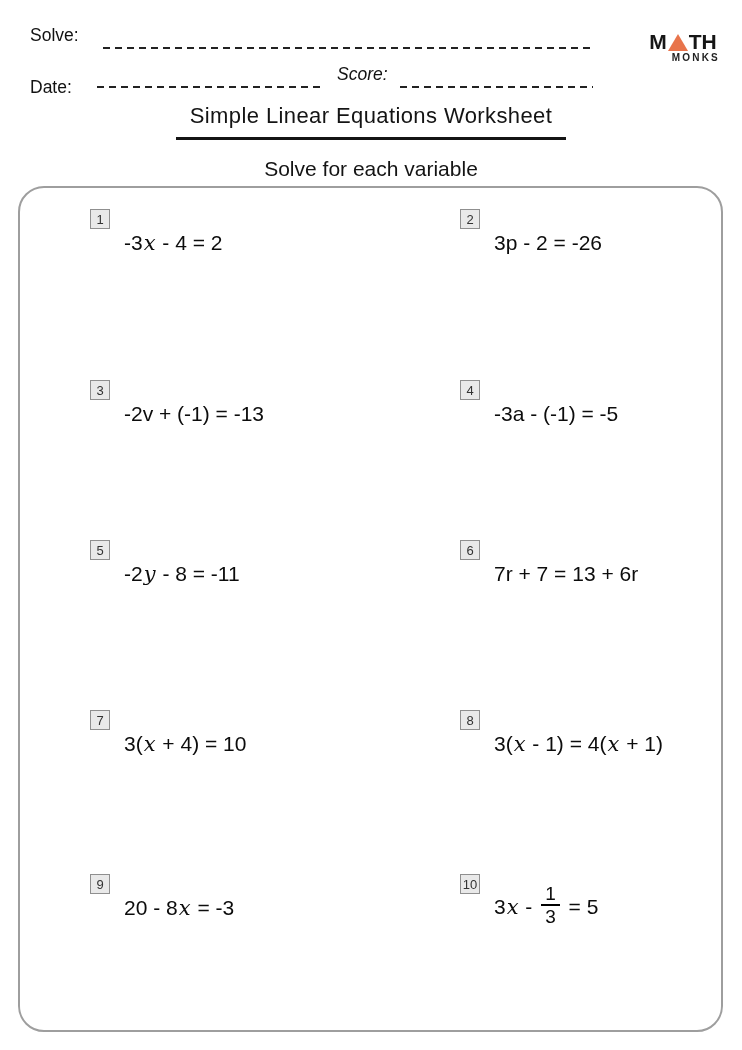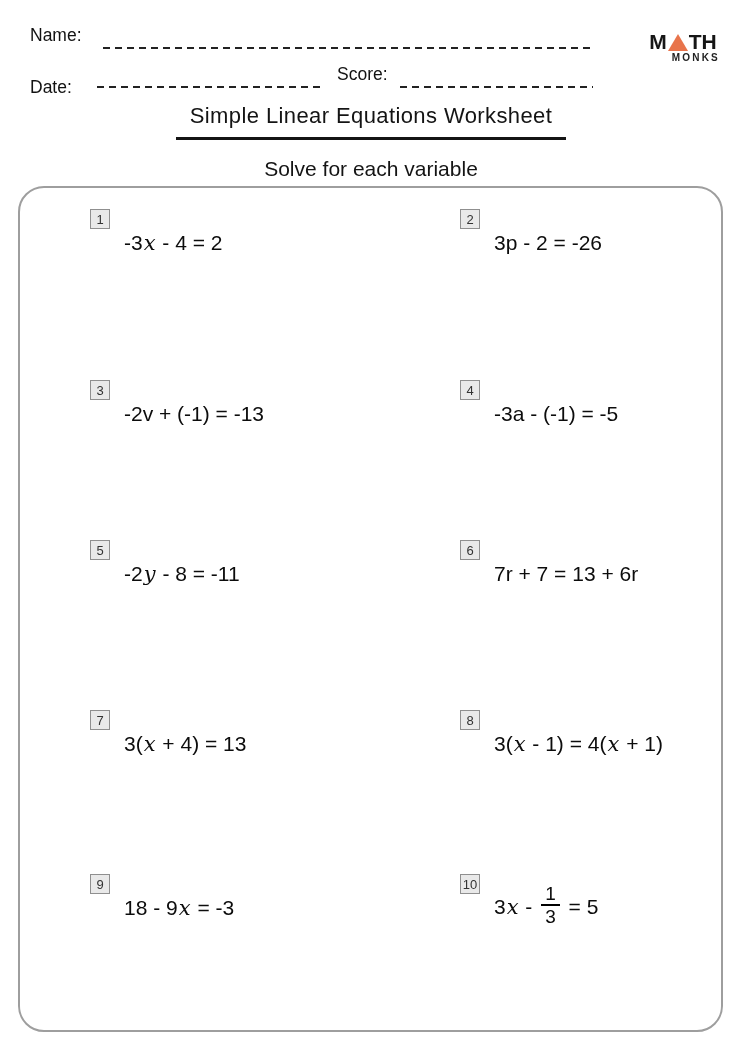--- a/index.html
+++ b/index.html
@@ -15,21 +15,21 @@
   }
 
   
   .lbl {
     position: absolute;
     font-size: 17.5px;
     color: #121212;
   }
   .name-lbl  { left: 30px;  top: 25px; }
   .date-lbl  { left: 30px;  top: 77px; }
-  .score-lbl { left: 337px; top: 64px; }
+  .score-lbl { left: 337px; top: 64px; font-style: italic; }
 
   .dash {
     position: absolute;
     height: 2px;
     background: repeating-linear-gradient(90deg, #222 0 7px, transparent 7px 12px);
   }
   .name-line  { left: 103px; top: 47px; width: 492px; }
   .date-line  { left: 97px;  top: 86px; width: 226px; }
   .score-line { left: 400px; top: 86px; width: 193px; }
 
@@ -140,21 +140,21 @@
   .r2 { top: 187px; }
   .r3 { top: 347px; }
   .r4 { top: 517px; }
   .r5 { top: 681px; }
 </style>
 </head>
 <body>
 
 <div class="page">
 
-  <span class="lbl name-lbl">Name:</span>
+  <span class="lbl name-lbl">Solve:</span>
   <div class="dash name-line"></div>
 
   <span class="lbl date-lbl">Date:</span>
   <div class="dash date-line"></div>
 
   <span class="lbl score-lbl">Score:</span>
   <div class="dash score-line"></div>
 
   <div class="logo">
     <div class="logo-top">
@@ -194,30 +194,30 @@
       <span class="badge">5</span>
       <span class="eq"><span>-2</span><span class="v">y</span><span> - 8 = -11</span></span>
     </div>
     <div class="cell c2 r3">
       <span class="badge">6</span>
       <span class="eq"><span>7r + 7 = 13 + 6r</span></span>
     </div>
 
     <div class="cell c1 r4">
       <span class="badge">7</span>
-      <span class="eq"><span>3(</span><span class="v">x</span><span> + 4) = 13</span></span>
+      <span class="eq"><span>3(</span><span class="v">x</span><span> + 4) = 10</span></span>
     </div>
     <div class="cell c2 r4">
       <span class="badge">8</span>
       <span class="eq"><span>3(</span><span class="v">x</span><span> - 1) = 4(</span><span class="v">x</span><span> + 1)</span></span>
     </div>
 
     <div class="cell c1 r5">
       <span class="badge">9</span>
-      <span class="eq"><span>18 - 9</span><span class="v">x</span><span> = -3</span></span>
+      <span class="eq"><span>20 - 8</span><span class="v">x</span><span> = -3</span></span>
     </div>
     <div class="cell c2 r5">
       <span class="badge">10</span>
       <span class="eq"><span>3</span><span class="v">x</span><span> - </span><span class="frac">
             <span class="num">1</span>
             <span class="den">3</span>
           </span><span> = 5</span></span>
     </div>
 
   </div>

